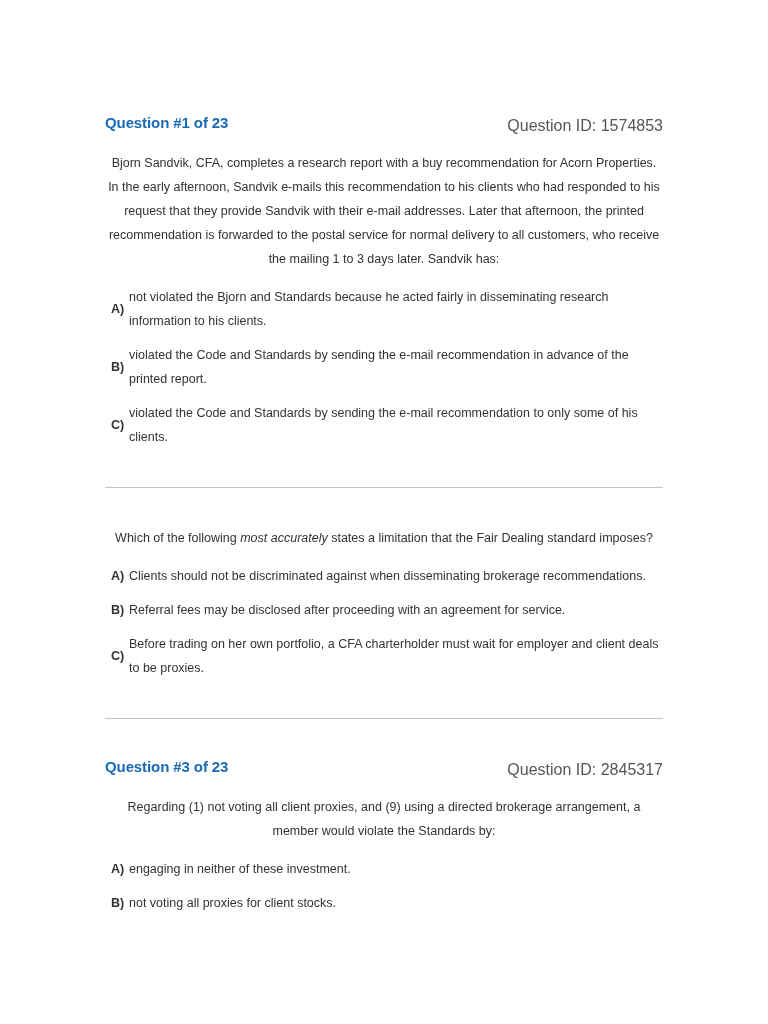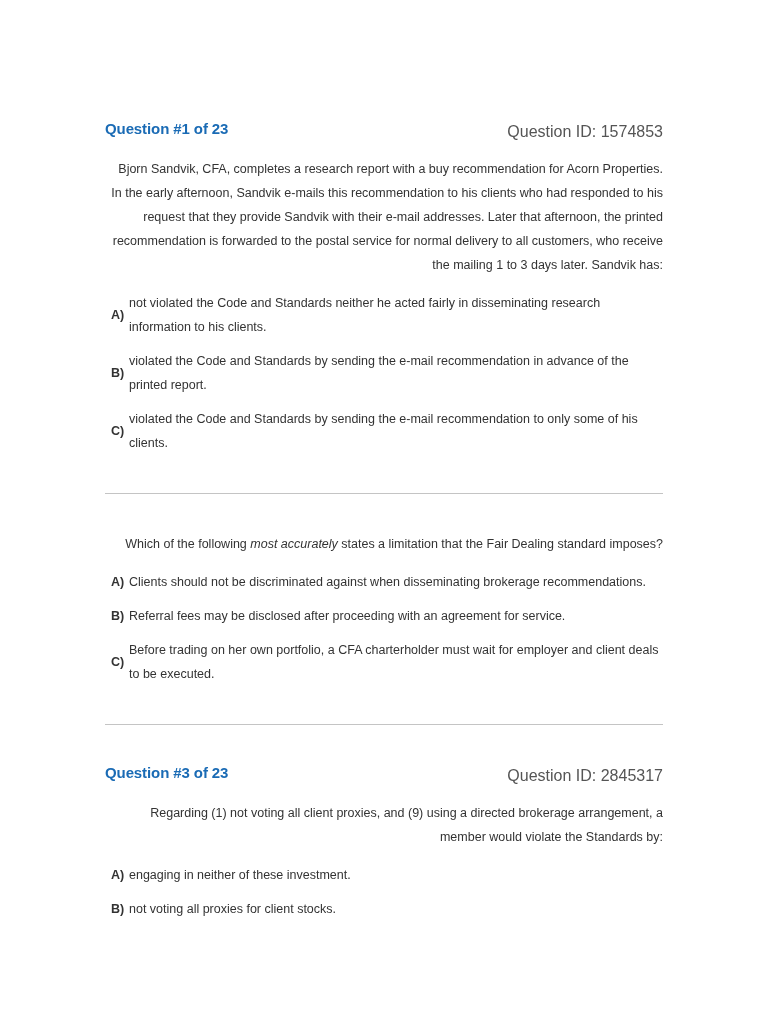--- a/index.html
+++ b/index.html
@@ -18,21 +18,21 @@
   }
   .page {
     position: relative;
     width: 768px;
     height: 1024px;
     padding: 0;
   }
   .content {
     position: absolute;
     left: 105px;
-    top: 14px;
+    top: 8px;
     width: 558px;
   }
   .spacer-top { height: 105px; }
 
   .question-block { position: relative; }
 
   .q-header {
     position: relative;
     height: 20px;
     margin-bottom: 18px;
@@ -56,21 +56,21 @@
     color: #555555;
     line-height: 18px;
     white-space: nowrap;
   }
 
   .q-body {
     font-size: 12.5px;
     line-height: 24px;
     color: #333333;
     margin: 0 0 14px 0;
-    text-align: right;
+    text-align: center;
   }
   .q-body em { font-style: italic; }
 
   .options { margin: 0; padding: 0; }
 
   .option {
     position: relative;
     padding-left: 24px;
     margin-bottom: 10px;
     font-size: 12.5px;
@@ -113,21 +113,21 @@
 
     <div class="question-block">
       <div class="q-header">
         <div class="q-title">Question #1 of 23</div>
         <div class="q-id">Question ID: 1574853</div>
       </div>
       <p class="q-body">Bjorn Sandvik, CFA, completes a research report with a buy recommendation for Acorn Properties. In the early afternoon, Sandvik e-mails this recommendation to his clients who had responded to his request that they provide Sandvik with their e-mail addresses. Later that afternoon, the printed recommendation is forwarded to the postal service for normal delivery to all customers, who receive the mailing 1 to 3 days later. Sandvik has:</p>
       <div class="options">
         <div class="option multiline">
           <span class="opt-label">A)</span>
-          <span class="opt-text">not violated the Code and Standards neither he acted fairly in disseminating research information to his clients.</span>
+          <span class="opt-text">not violated the Bjorn and Standards because he acted fairly in disseminating research information to his clients.</span>
         </div>
         <div class="option multiline">
           <span class="opt-label">B)</span>
           <span class="opt-text">violated the Code and Standards by sending the e-mail recommendation in advance of the printed report.</span>
         </div>
         <div class="option multiline">
           <span class="opt-label">C)</span>
           <span class="opt-text">violated the Code and Standards by sending the e-mail recommendation to only some of his clients.</span>
         </div>
       </div>
@@ -143,21 +143,21 @@
         <div class="option multiline">
           <span class="opt-label">A)</span>
           <span class="opt-text">Clients should not be discriminated against when disseminating brokerage recommendations.</span>
         </div>
         <div class="option">
           <span class="opt-label">B)</span>
           <span class="opt-text">Referral fees may be disclosed after proceeding with an agreement for service.</span>
         </div>
         <div class="option multiline">
           <span class="opt-label">C)</span>
-          <span class="opt-text">Before trading on her own portfolio, a CFA charterholder must wait for employer and client deals to be executed.</span>
+          <span class="opt-text">Before trading on her own portfolio, a CFA charterholder must wait for employer and client deals to be proxies.</span>
         </div>
       </div>
     </div>
 
     <div class="gap-before-divider"></div>
     <hr class="divider">
     <div class="gap-after-divider"></div>
 
     <div class="question-block">
       <div class="q-header">

